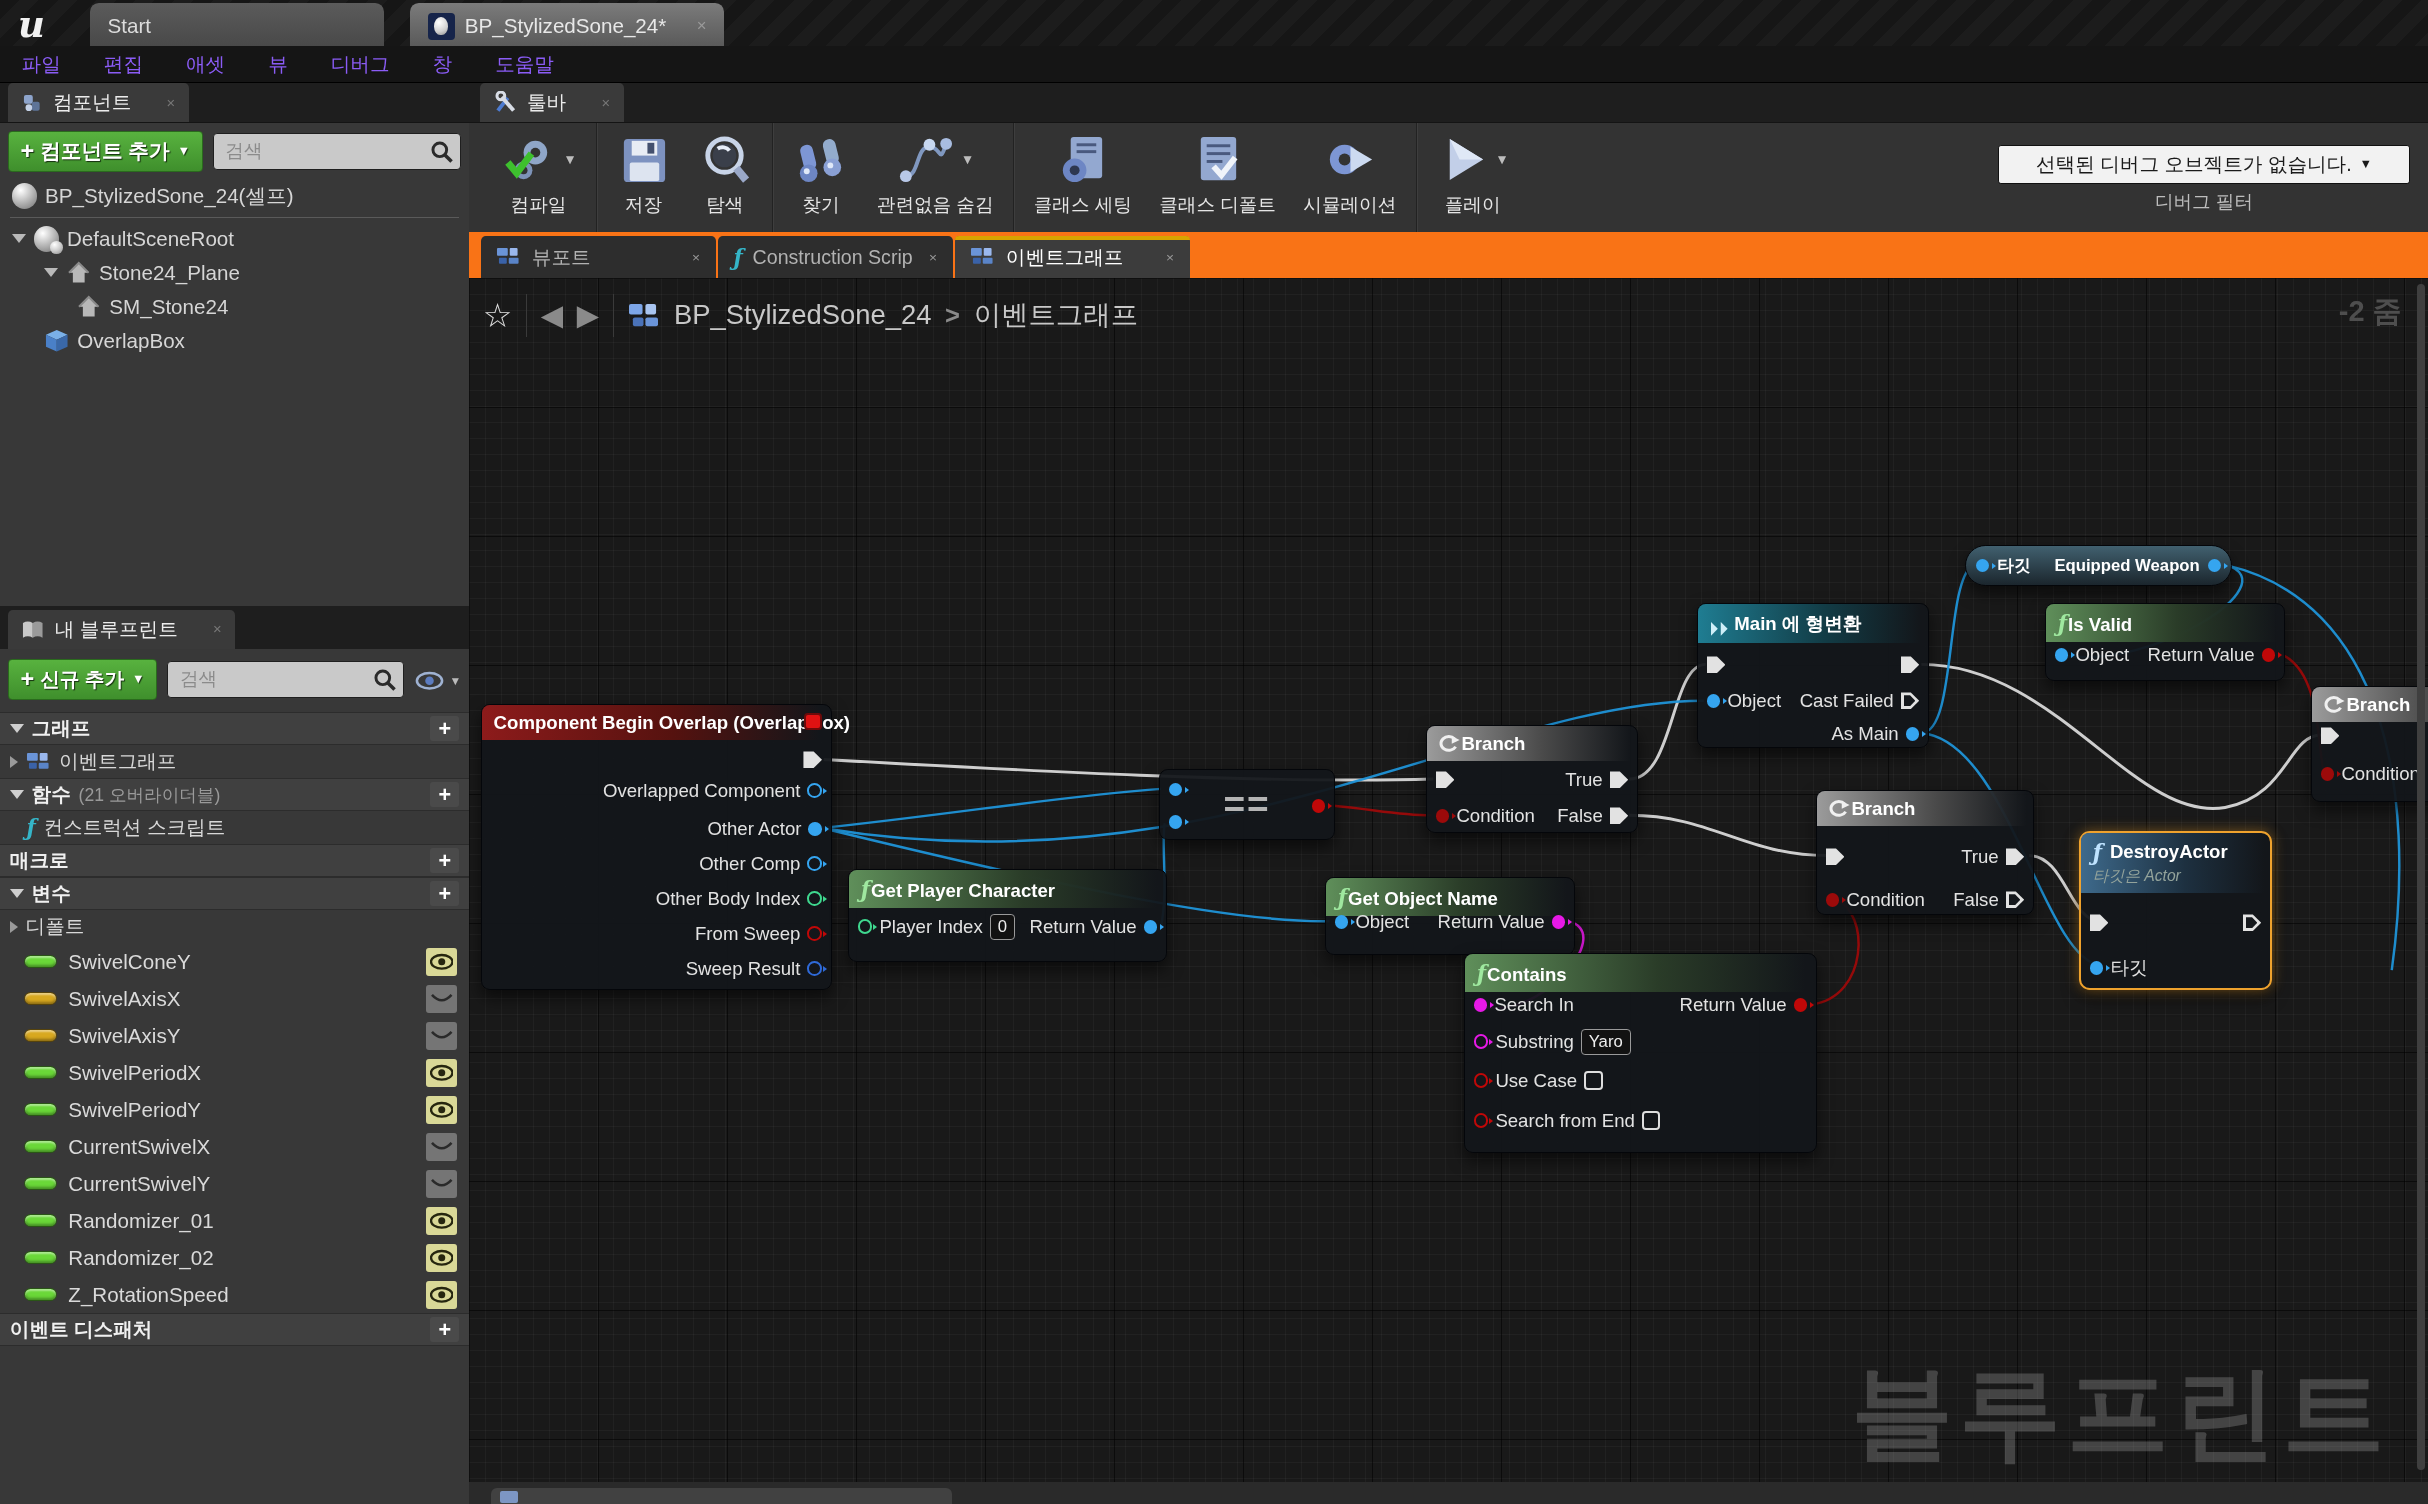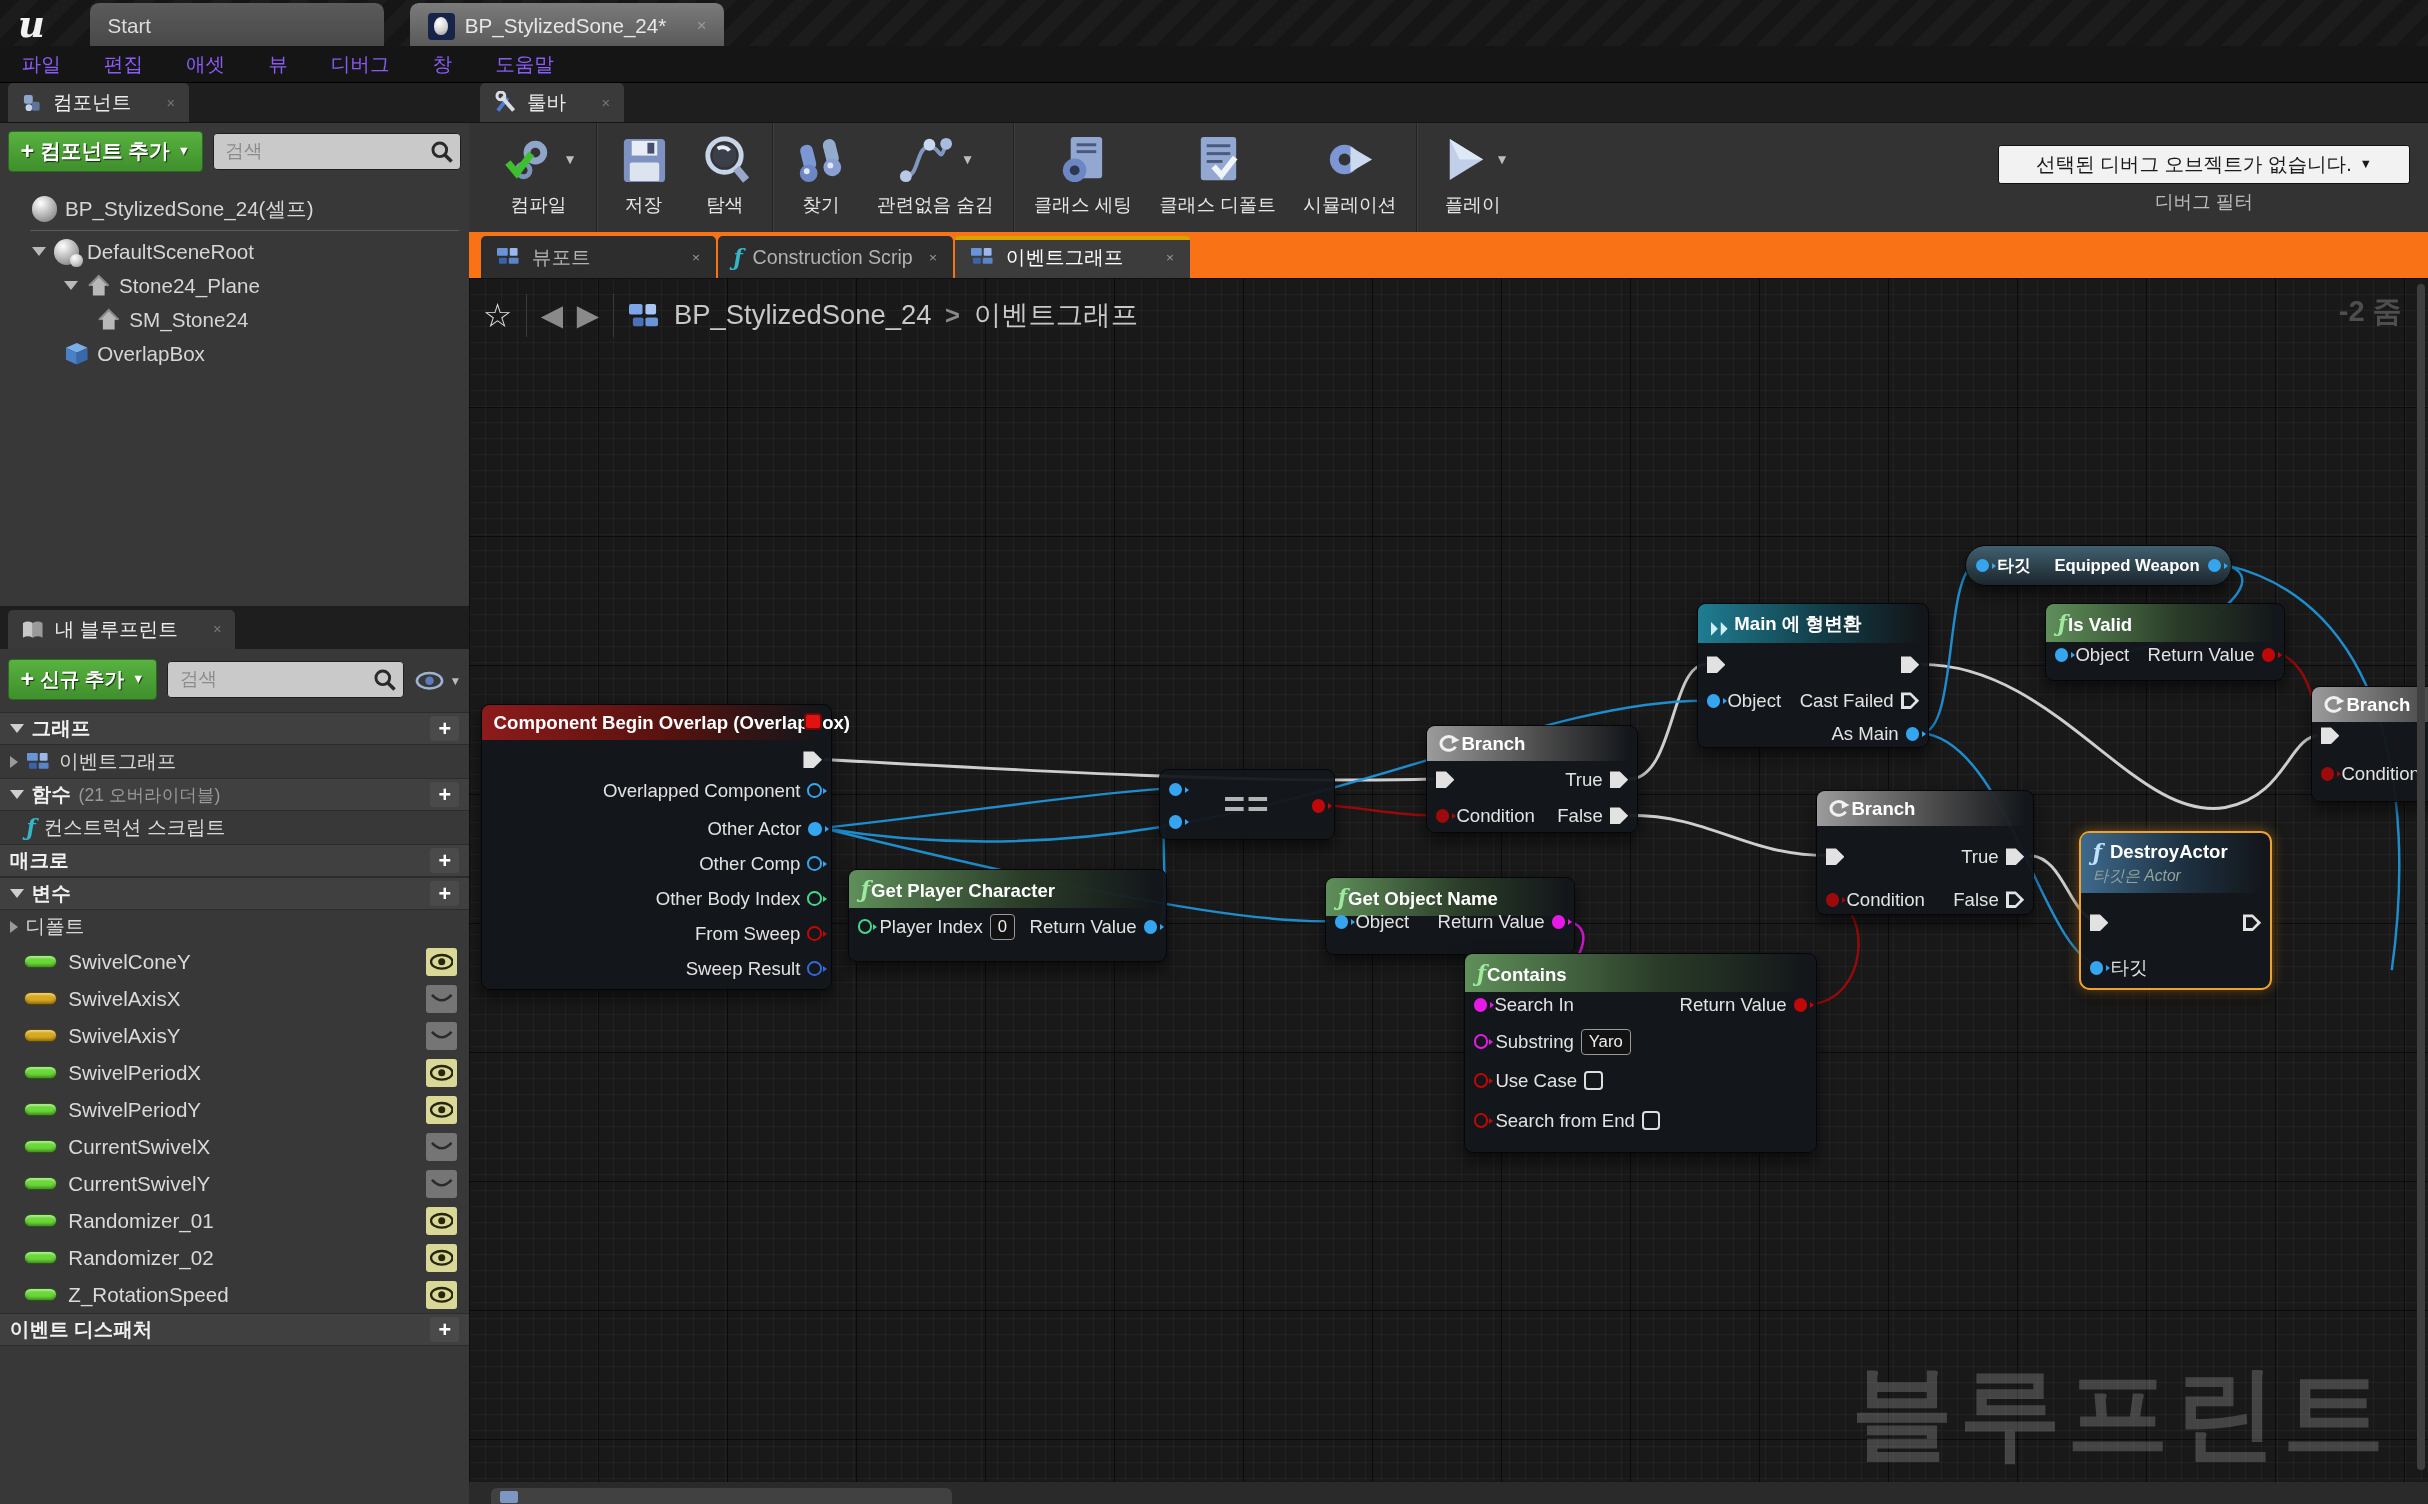--- a/index.html
+++ b/index.html
@@ -37,21 +37,21 @@
   .ctrlrow{position:absolute;left:7.8px;top:7.8px;right:7.8px;height:41px;display:flex;gap:9.8px;}
   .greenbtn{height:41px;background:linear-gradient(180deg,#58b23f,#3f8f2c);border:1px solid #2a6b1d;border-radius:3.9px;
     color:#fff;font-weight:bold;font-size:20.6px;display:flex;align-items:center;gap:5.9px;padding:0 11.8px;
     text-shadow:1px 1px 1px rgba(0,0,0,.7);white-space:nowrap;}
   .greenbtn .pl{font-size:23.5px;} .greenbtn .car{font-size:12.7px;margin-left:2px;}
   .searchbox{flex:1;position:relative;height:37px;margin-top:2px;}
   .searchbox input{width:100%;height:37px;border:1px solid #1f1f1f;border-radius:3.9px;background:#c9c9c9;
     color:#333;font-size:18.6px;padding:0 39px 0 11.8px;outline:none;}
   .searchbox input::placeholder{color:#8b8b8b;}
   .sglass{position:absolute;right:7.8px;top:6.9px;width:23.5px;height:23.5px;}
-  .trees{position:absolute;left:0;top:69px;right:0;padding-left:20px;}
+  .trees{position:absolute;left:0;top:56px;right:0;}
   .trow{position:relative;height:34px;display:flex;align-items:center;color:#d6d6d6;font-size:20.6px;gap:7.8px;}
   .tarrow{width:0;height:0;border-left:7.8px solid transparent;border-right:7.8px solid transparent;border-top:9.8px solid #b9b9b9;flex:0 0 auto;}
   .tdiv{height:1px;background:#5a5a5a;margin:3.9px 9.8px 3.9px 9.8px;}
   .sph{width:25.5px;height:25.5px;border-radius:50%;background:radial-gradient(circle at 35% 28%,#fff,#bdbdbd 45%,#6e6e6e);flex:0 0 auto;}
 
   
   .mybp-tabrow{position:absolute;left:0;top:483px;width:469px;height:43px;background:#1e1e1e;}
   .mybpbody{position:absolute;left:0;top:526px;width:469px;height:856px;background:#383838;}
   .sech{position:relative;height:33px;background:#404040;border-top:1px solid #2c2c2c;border-bottom:1px solid #2c2c2c;
     display:flex;align-items:center;padding:0 9.8px;color:#f0f0f0;font-weight:bold;font-size:19.6px;gap:7.8px;}

